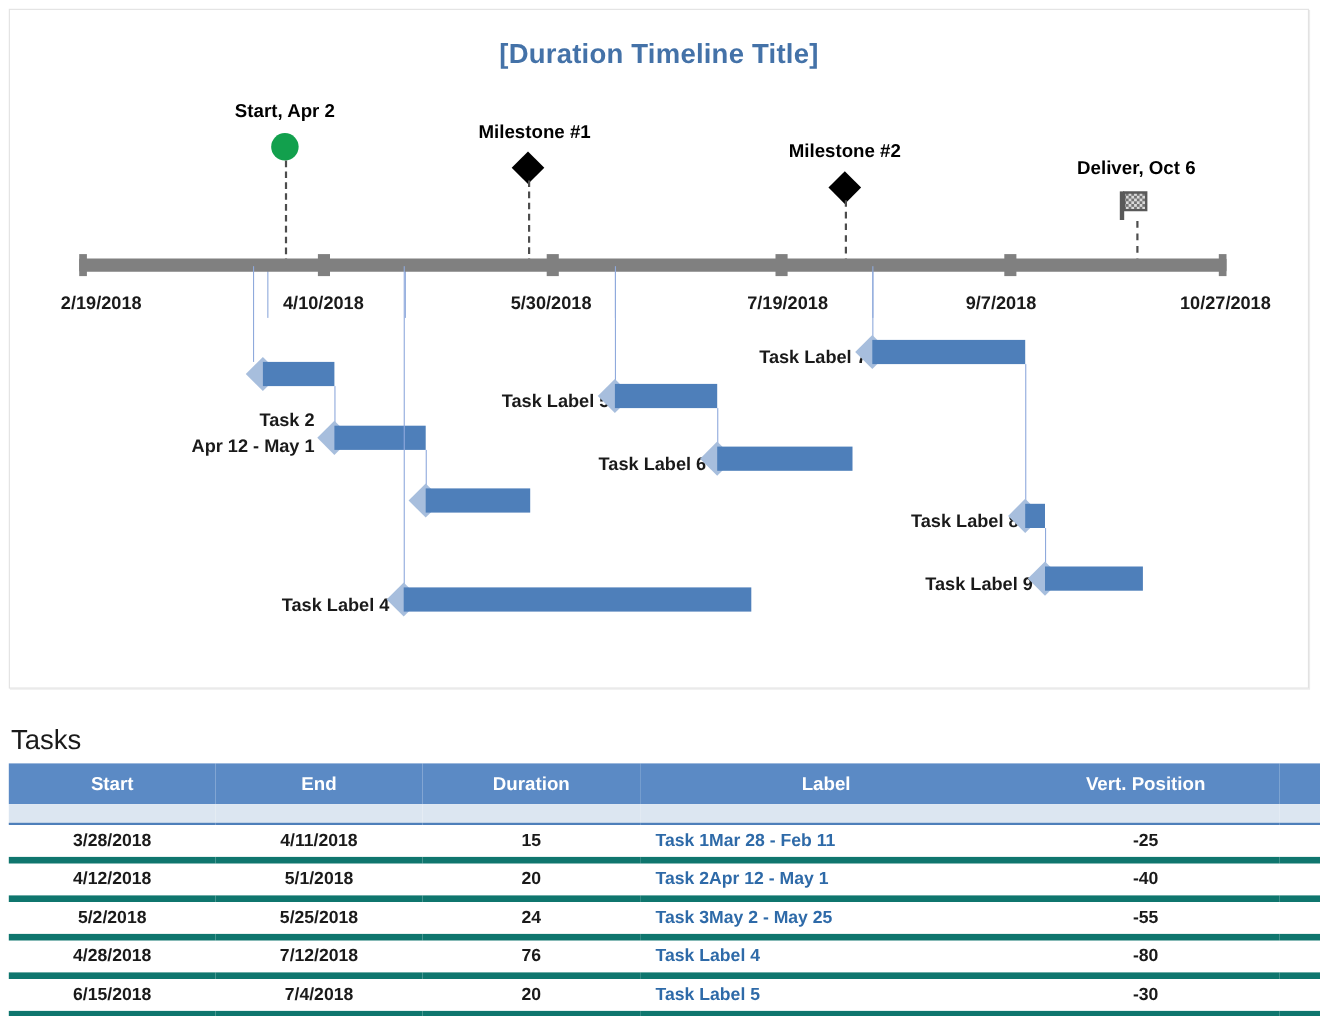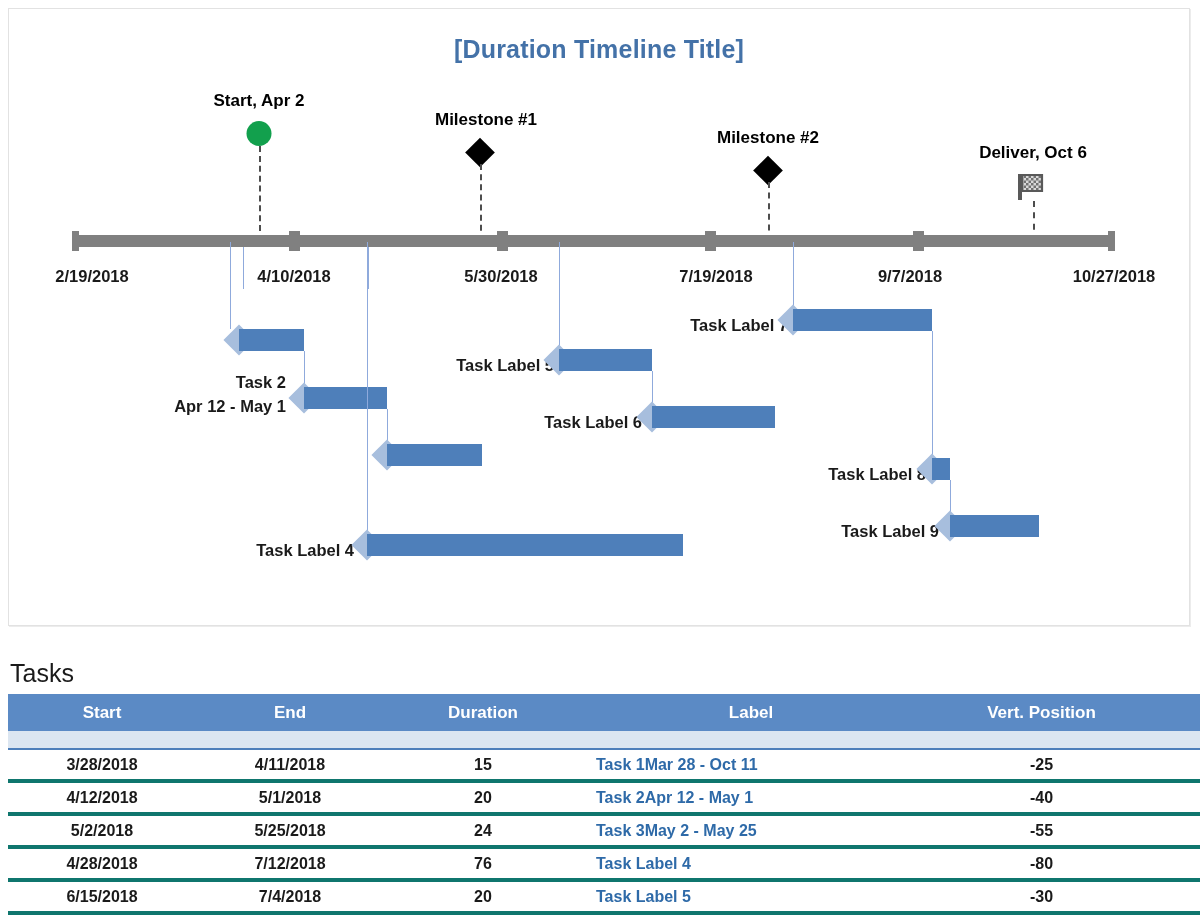--- a/index.html
+++ b/index.html
@@ -170,21 +170,21 @@
     background: #dce6f1;
     height: 17px;
     padding: 0;
     border-bottom: 2px solid #4e7fba;
   }
   #tasks-table tbody tr.data-row td {
     height: 29px;
     font-size: 16px;
     font-weight: bold;
     padding: 0 14px;
-    border-bottom: 4px solid #0f766e;
+    border-bottom: 6px solid #0f766e;
     background: #ffffff;
   }
   td.c-start, td.c-end, td.c-dur { color: #1a1a1a; text-align: center; }
   td.c-label { color: #2e6aa8; text-align: left; }
   td.c-vpos, td.c-vline { color: #1a1a1a; text-align: center; }
   th.h-start   { text-align: center; }
   th.h-end     { text-align: center; }
   th.h-dur     { text-align: center; }
   th.h-label   { text-align: center; }
   th.h-vpos    { text-align: center; }
@@ -327,21 +327,21 @@
       <td></td>
       <td></td>
       <td></td>
       <td></td>
     </tr>
 
     <tr class="data-row">
       <td class="c-start">3/28/2018</td>
       <td class="c-end">4/11/2018</td>
       <td class="c-dur">15</td>
-      <td class="c-label">Task 1Mar 28 - Oct 11</td>
+      <td class="c-label">Task 1Mar 28 - Feb 11</td>
       <td class="c-vpos">-25</td>
       <td class="c-vline">-25</td>
     </tr>
 
     <tr class="data-row">
       <td class="c-start">4/12/2018</td>
       <td class="c-end">5/1/2018</td>
       <td class="c-dur">20</td>
       <td class="c-label">Task 2Apr 12 - May 1</td>
       <td class="c-vpos">-40</td>

